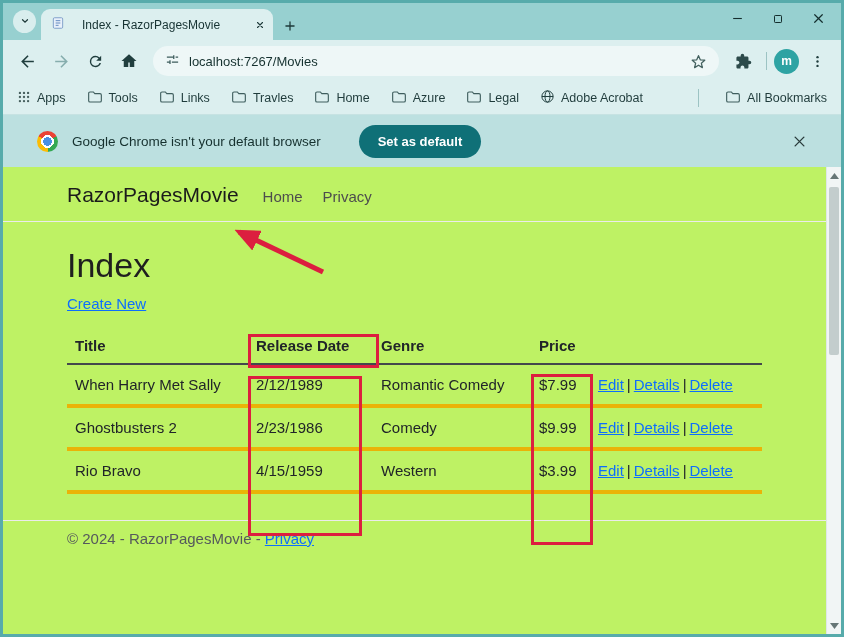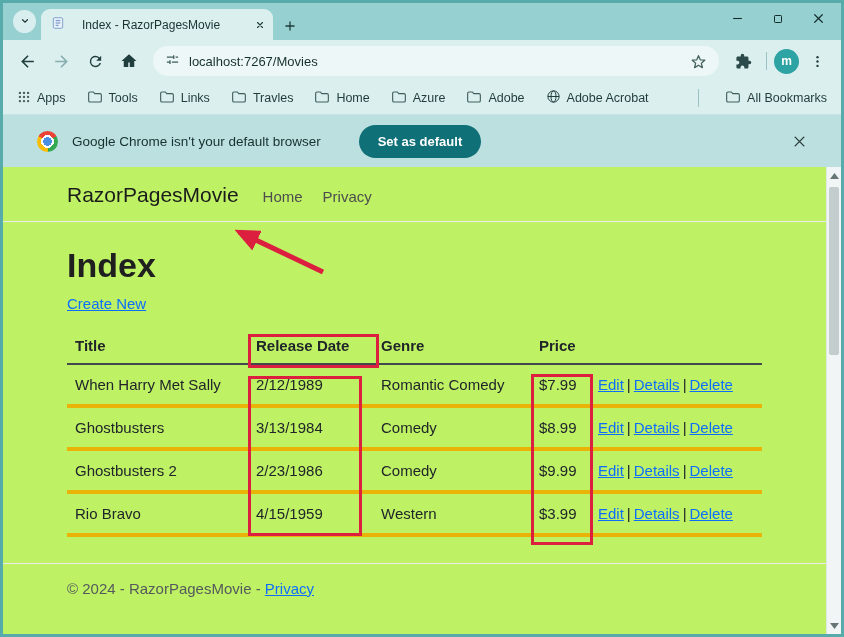--- a/index.html
+++ b/index.html
@@ -45,28 +45,28 @@
   .notif-close { margin-left:auto; }
 
   
   .page { height:467px; background:#bef264; display:flex; position:relative; }
   .page-main { flex:1; overflow:hidden; color:#212529; }
   .site-header { padding:16px 64px 14px; border-bottom:1px solid #ebebeb; display:flex; align-items:baseline; gap:24px; }
   .brand { font-size:21px; color:#1b1b1b; text-decoration:none; cursor:pointer; }
   .nav-link { font-size:15px; color:#4d4d4d; text-decoration:none; cursor:pointer; }
   .nav-link + .nav-link { margin-left:-4px; }
   .content { padding:0 64px; }
-  h1.page-heading { font-size:34px; font-weight:700; color:#1f1f1f; margin:24px 0 10px; }
+  h1.page-heading { font-size:34px; font-weight:400; color:#1f1f1f; margin:24px 0 10px; }
   a.blue-link { color:#0d6efd; text-decoration:underline; font-size:15px; cursor:pointer; }
   table.movies { width:100%; border-collapse:collapse; margin-top:15px; font-size:15px; }
   table.movies th { text-align:left; font-weight:bold; padding:9px 8px; border-bottom:2px solid #44484c; }
   table.movies td { padding:11px 8px; border-bottom:4px solid #eab308; }
   .c-title{width:181px} .c-date{width:125px} .c-genre{width:158px} .c-price{width:59px}
   .act-sep { color:#212529; margin:0 3px; }
-  .site-footer { border-top:1px solid #ebebeb; margin-top:26px; padding:16px 64px; font-size:15px; color:#55595c; }
+  .site-footer { border-top:1px solid #ebebeb; margin-top:26px; padding:9px 64px; font-size:15px; color:#55595c; }
 
   
   .scrollbar { width:15px; background:#f1f5f5; border-left:1px solid #dfe7e7; position:relative; flex:none; }
   .sb-arrow { position:absolute; left:0; width:100%; height:15px; display:flex; align-items:center; justify-content:center; cursor:pointer; }
   .sb-up { top:1px; } .sb-down { bottom:1px; }
   .sb-thumb { position:absolute; left:2px; right:2px; top:20px; height:168px; background:#c3cdcd; border-radius:2px; cursor:grab; }
 
   
   .anno { position:absolute; border:3px solid #dc1f3f; z-index:40; pointer-events:none; }
   #anno-rd-header { left:245px; top:331px; width:131px; height:34px; }
@@ -209,21 +209,21 @@
   <span class="bm">
     <span><svg width="16" height="14" viewBox="0 0 24 20">
           <path d="M2.5 4.5A2 2 0 0 1 4.5 2.5h5l2.2 2.5h7.8a2 2 0 0 1 2 2v8.5a2 2 0 0 1-2 2h-15a2 2 0 0 1-2-2v-11z" fill="none" stroke="#3f5e5e" stroke-width="1.7"></path>
         </svg></span>
     <span>Azure</span>
   </span>
   <span class="bm">
     <span><svg width="16" height="14" viewBox="0 0 24 20">
           <path d="M2.5 4.5A2 2 0 0 1 4.5 2.5h5l2.2 2.5h7.8a2 2 0 0 1 2 2v8.5a2 2 0 0 1-2 2h-15a2 2 0 0 1-2-2v-11z" fill="none" stroke="#3f5e5e" stroke-width="1.7"></path>
         </svg></span>
-    <span>Adobe</span>
+    <span>Legal</span>
   </span>
   <span class="bm">
     <span><svg width="15" height="15" viewBox="0 0 24 24" fill="none" stroke="#203e3e" stroke-width="1.6">
           <circle cx="12" cy="12" r="9"></circle>
           <ellipse cx="12" cy="12" rx="4" ry="9"></ellipse>
           <path d="M3 12h18"></path>
         </svg></span>
     <span>Adobe Acrobat</span>
   </span>
   <span class="bm-spacer"></span>
@@ -268,29 +268,20 @@
             <th class="c-price">Price</th>
             <th></th>
           </tr>
         </thead>
         <tbody>
           <tr>
             <td>When Harry Met Sally</td>
             <td>2/12/1989</td>
             <td>Romantic Comedy</td>
             <td>$7.99</td>
-            <td>
-              <a class="blue-link">Edit</a><span class="act-sep">|</span><a class="blue-link">Details</a><span class="act-sep">|</span><a class="blue-link">Delete</a>
-            </td>
-          </tr>
-          <tr>
-            <td>Ghostbusters</td>
-            <td>3/13/1984</td>
-            <td>Comedy</td>
-            <td>$8.99</td>
             <td>
               <a class="blue-link">Edit</a><span class="act-sep">|</span><a class="blue-link">Details</a><span class="act-sep">|</span><a class="blue-link">Delete</a>
             </td>
           </tr>
           <tr>
             <td>Ghostbusters 2</td>
             <td>2/23/1986</td>
             <td>Comedy</td>
             <td>$9.99</td>
             <td>

